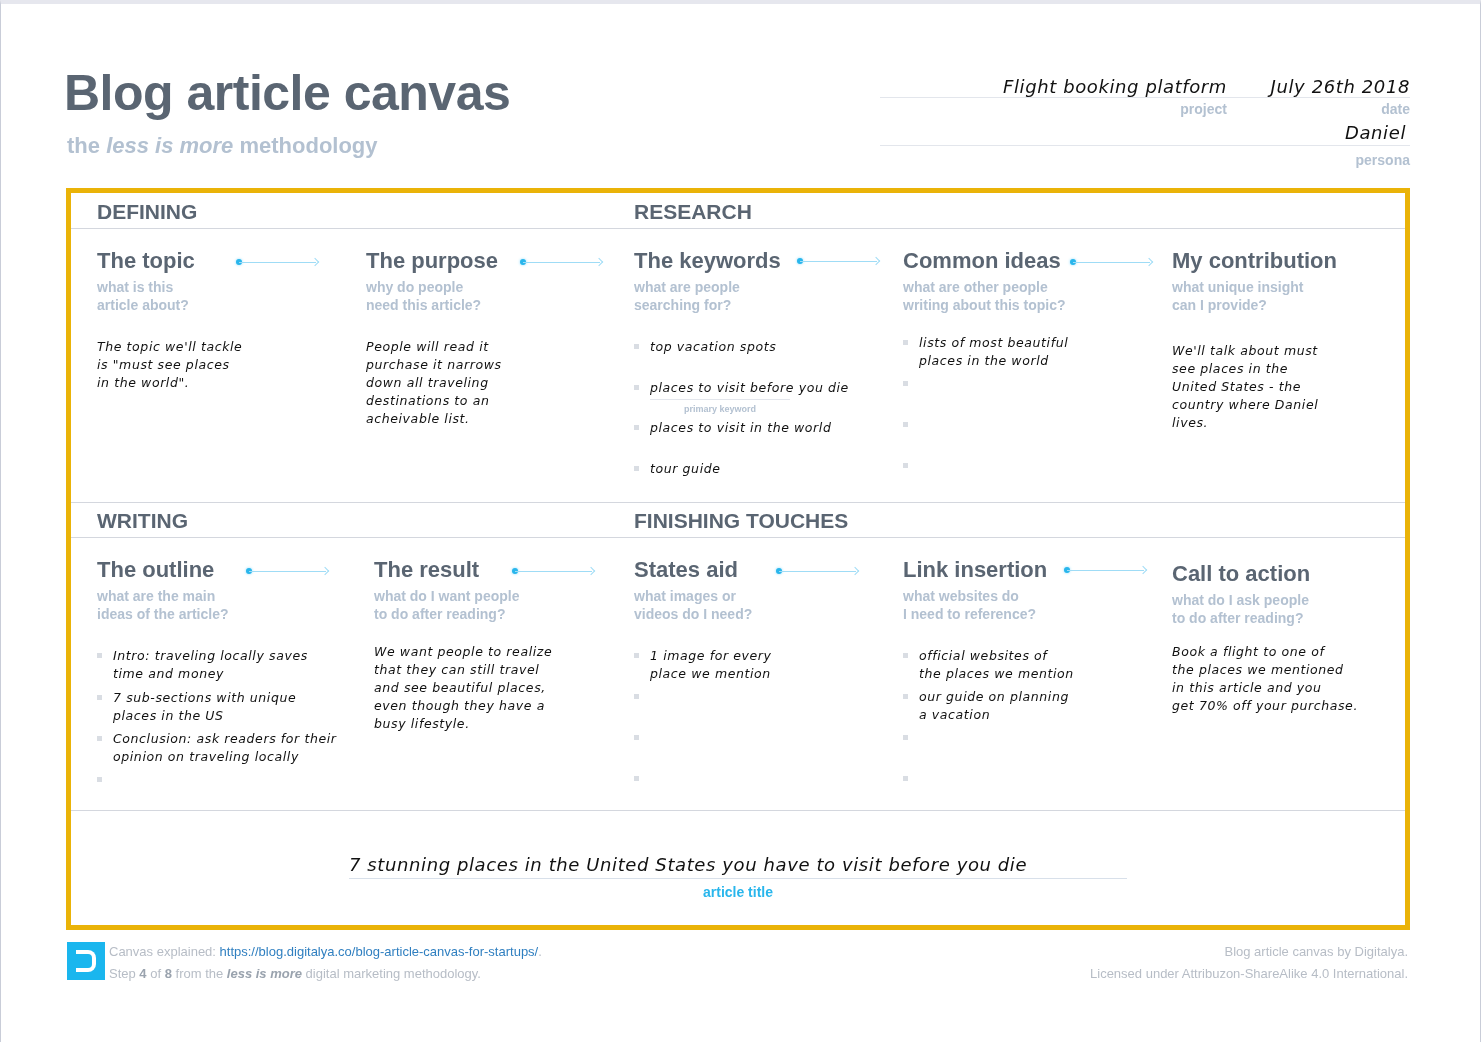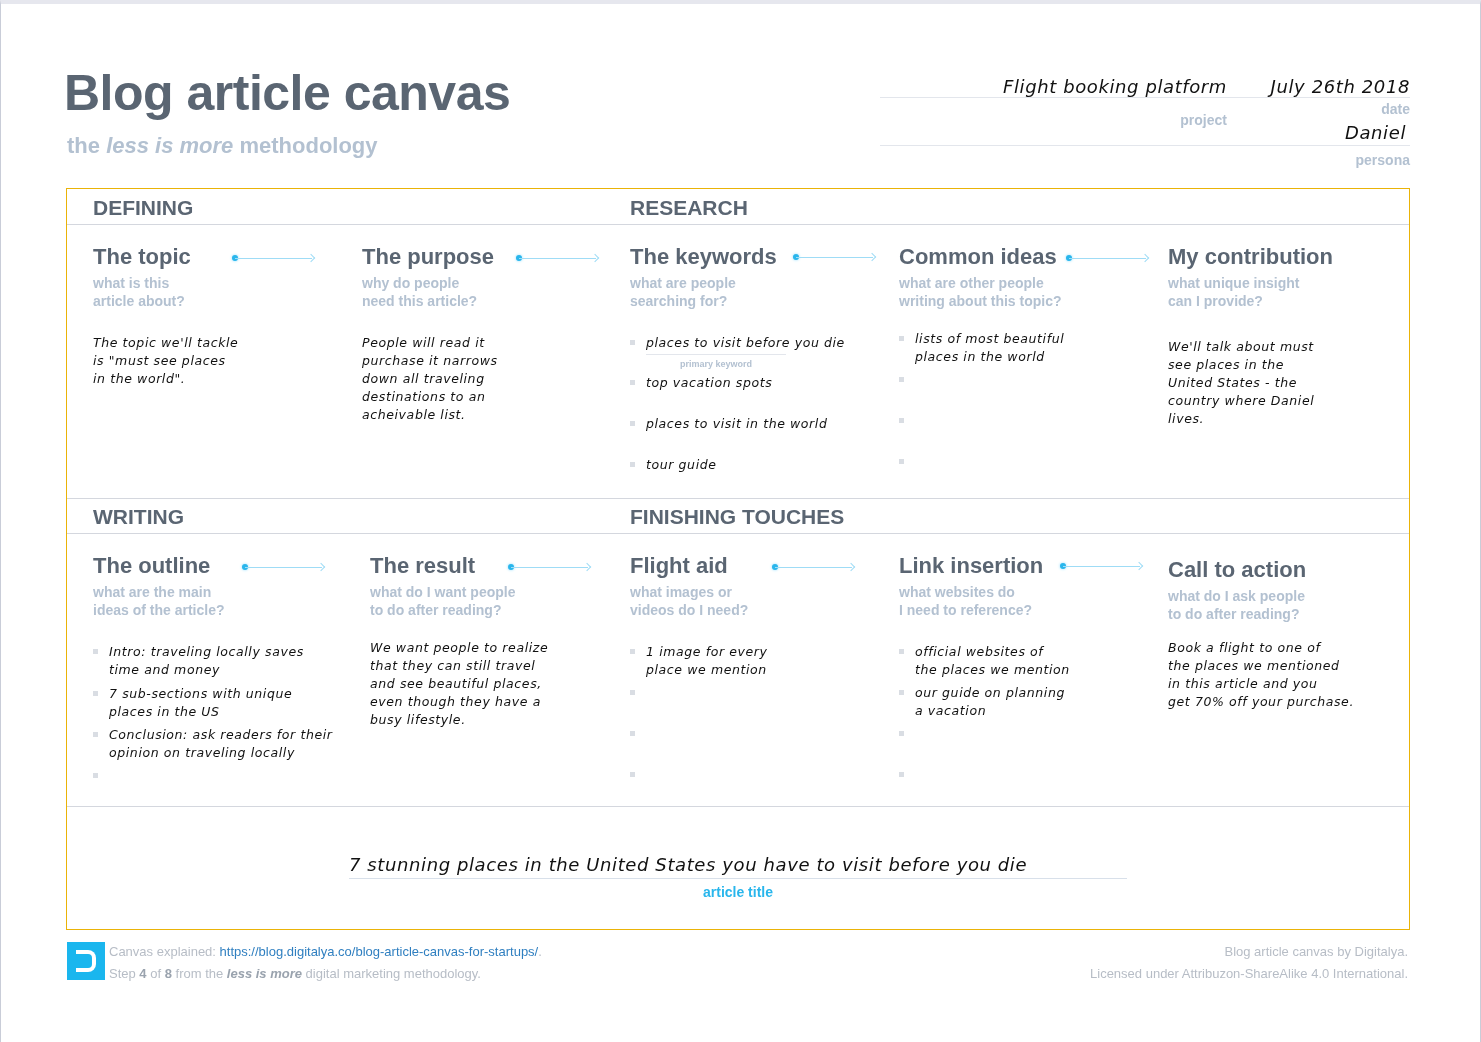--- a/index.html
+++ b/index.html
@@ -17,21 +17,21 @@
     
     .title { position: absolute; left: 63px; top: 60px; font-size: 50px; font-weight: bold; color: #5a6572; letter-spacing: -0.5px; }
     .subtitle { position: absolute; left: 66px; top: 129px; font-size: 22px; font-weight: bold; color: #b3c1d1; }
     .subtitle em { font-style: italic; }
 
     .meta-line { position: absolute; height: 1px; background: #e3e6ec; }
     .meta-value { position: absolute; font-size: 18px; text-align: right; }
     .meta-label { position: absolute; font-size: 14px; font-weight: bold; color: #b3c1d1; text-align: right; }
 
     
-    .canvas { position: absolute; left: 65px; top: 184px; width: 1344px; height: 742px; border: 1px solid #eab308; }
+    .canvas { position: absolute; left: 65px; top: 184px; width: 1344px; height: 742px; border: 5px solid #eab308; }
     .hrule { position: absolute; left: 0; right: 0; height: 1px; background: #d4d7de; }
     .section-head { position: absolute; font-size: 21px; font-weight: bold; color: #5a6572; }
 
     .block { position: absolute; width: 250px; }
     .block-title { font-size: 22px; font-weight: bold; color: #5a6572; white-space: nowrap; }
     .block-q { font-size: 14px; font-weight: bold; color: #b3c1d1; line-height: 18px; margin-top: 4px; }
     .block-body { font-size: 12.5px; line-height: 18px; margin-top: 24px; }
 
     .arrow { position: absolute; height: 8px; }
     .arrow .dot { position: absolute; left: 0; top: 1px; width: 6px; height: 6px; border-radius: 50%; background: #29b6ec; box-shadow: 0 0 3px #8fdcff; }
@@ -61,21 +61,21 @@
 
 <div class="title">Blog article canvas</div>
 <div class="subtitle">
   <span>the</span>
   <em>less is more</em>
   <span>methodology</span>
 </div>
 
 <div class="meta-line" style="left:879px; top:93px; width:347px;"></div>
 <div class="meta-value hand" style="left:879px; top:72px; width:347px;">Flight booking platform</div>
-<div class="meta-label" style="left:879px; top:108px; width:347px;">project</div>
+<div class="meta-label" style="left:879px; top:97px; width:347px;">project</div>
 
 <div class="meta-line" style="left:1226px; top:93px; width:183px;"></div>
 <div class="meta-value hand" style="left:1226px; top:72px; width:183px;">July 26th 2018</div>
 <div class="meta-label" style="left:1226px; top:97px; width:183px;">date</div>
 
 <div class="meta-line" style="left:879px; top:141px; width:530px;"></div>
 <div class="meta-value hand" style="left:879px; top:118px; width:526px;">Daniel</div>
 <div class="meta-label" style="left:879px; top:148px; width:530px;">persona</div>
 
 <div class="canvas">
@@ -127,22 +127,22 @@
       <span class="head"></span>
     </div>
 
   <div class="block" style="left:563px; top:55px;">
     <div class="block-title">The keywords</div>
     <div class="block-q">
       <div>what are people</div>
       <div>searching for?</div>
     </div>
     <ul class="list hand">
+      <li style="height:41px;"><span class="bullet"></span><span>top vacation spots</span></li>
       <li style="height:40px;"><span class="bullet"></span><span>places to visit before you die</span><span class="kw-under"></span><span class="kw-label">primary keyword</span></li>
-      <li style="height:41px;"><span class="bullet"></span><span>top vacation spots</span></li>
       <li style="height:41px;"><span class="bullet"></span><span>places to visit in the world</span></li>
       <li><span class="bullet"></span><span>tour guide</span></li>
     </ul>
   </div>
   <div class="arrow" style="left:726px; top:64px; width:82px;">
       <span class="dot"></span>
       <span class="line"></span>
       <span class="head"></span>
     </div>
 
@@ -237,21 +237,21 @@
       <div>busy lifestyle.</div>
     </div>
   </div>
   <div class="arrow" style="left:441px; top:374px; width:82px;">
       <span class="dot"></span>
       <span class="line"></span>
       <span class="head"></span>
     </div>
 
   <div class="block" style="left:563px; top:364px;">
-    <div class="block-title">Flight aid</div>
+    <div class="block-title">States aid</div>
     <div class="block-q">
       <div>what images or</div>
       <div>videos do I need?</div>
     </div>
     <ul class="list hand">
       <li style="height:41px;">
           <span class="bullet"></span>
           <div>1 image for every</div>
           <div>place we mention</div>
         </li>

